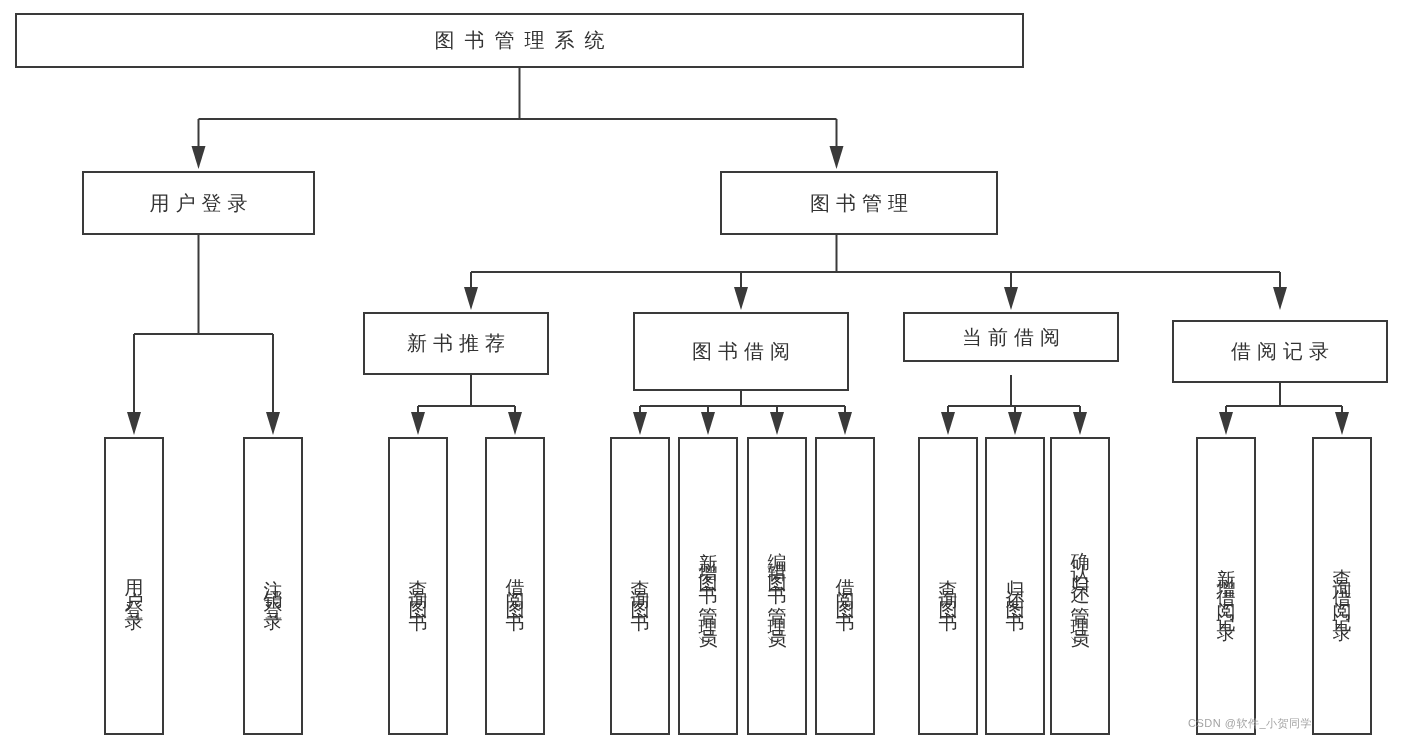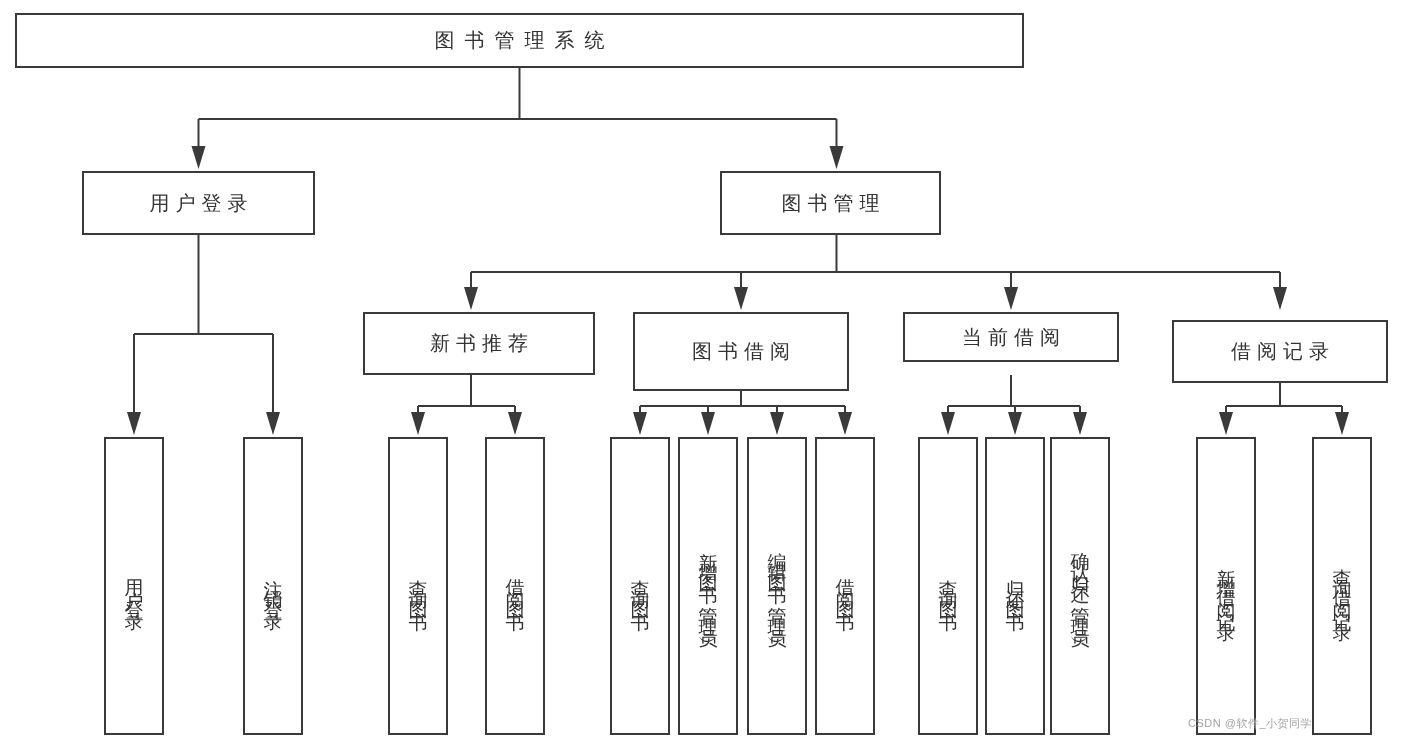--- a/index.html
+++ b/index.html
@@ -106,23 +106,23 @@
       <line x1="1226" y1="406" x2="1226" y2="416"></line>
       <line x1="1342" y1="406" x2="1342" y2="416"></line>
       <polygon points="1219,412 1233,412 1226,435"></polygon>
       <polygon points="1335,412 1349,412 1342,435"></polygon>
     </g>
   </svg>
 
   <div class="h-node title" style="left:15px;top:13px;width:1009px;height:55px">图书管理系统</div>
 
   <div class="h-node" style="left:82px;top:171px;width:233px;height:64px">用户登录</div>
-  <div class="h-node" style="left:720px;top:171px;width:221px;height:64px">图书管理</div>
+  <div class="h-node" style="left:720px;top:171px;width:278px;height:64px">图书管理</div>
 
-  <div class="h-node" style="left:363px;top:312px;width:232px;height:63px">新书推荐</div>
+  <div class="h-node" style="left:363px;top:312px;width:186px;height:63px">新书推荐</div>
   <div class="h-node" style="left:633px;top:312px;width:216px;height:79px">图书借阅</div>
   <div class="h-node" style="left:903px;top:312px;width:216px;height:50px">当前借阅</div>
   <div class="h-node" style="left:1172px;top:320px;width:216px;height:63px">借阅记录</div>
 
   <div class="v-node" style="left:104px">用户登录</div>
   <div class="v-node" style="left:243px">注销登录</div>
 
   <div class="v-node" style="left:388px">查询图书</div>
   <div class="v-node" style="left:485px">借阅图书</div>
 

